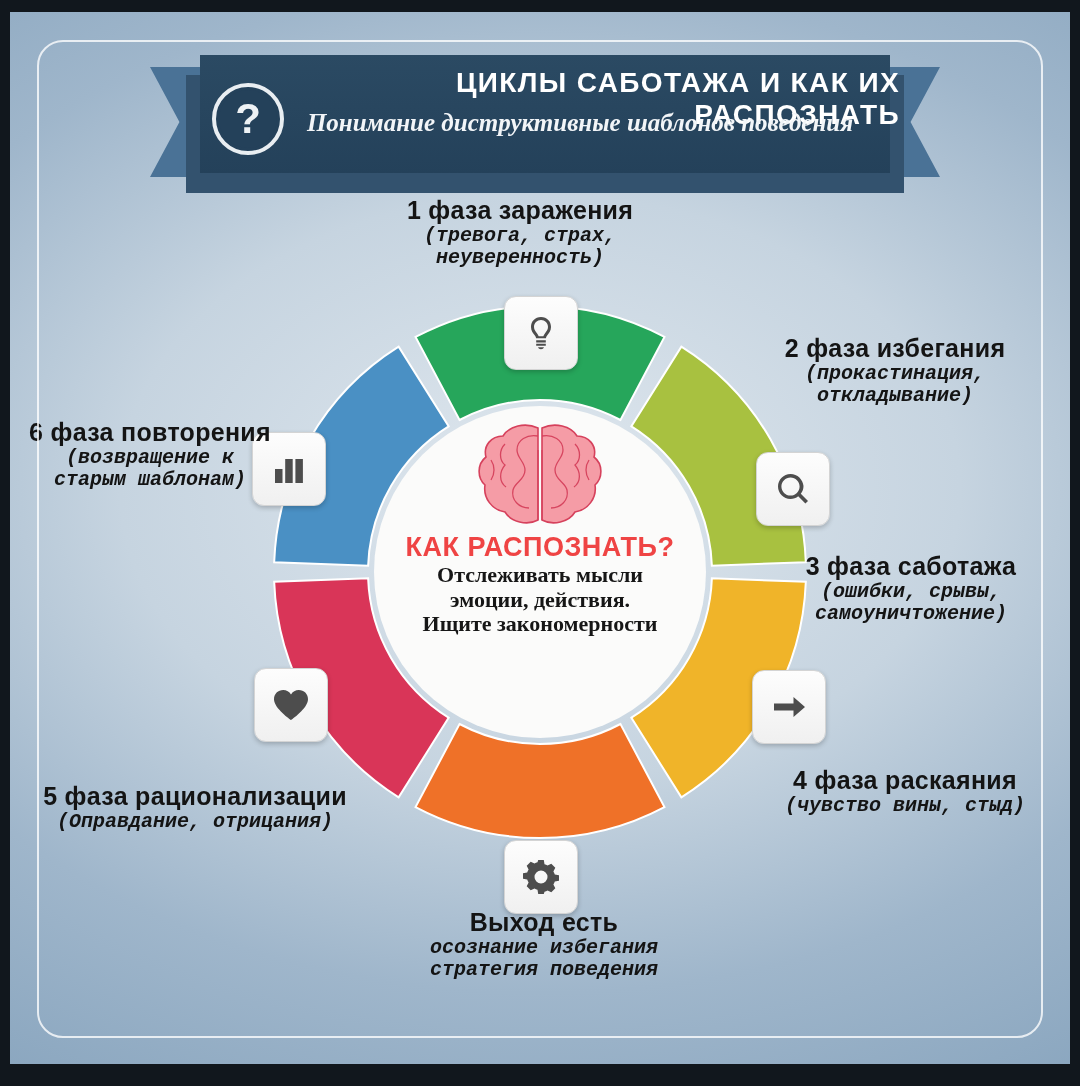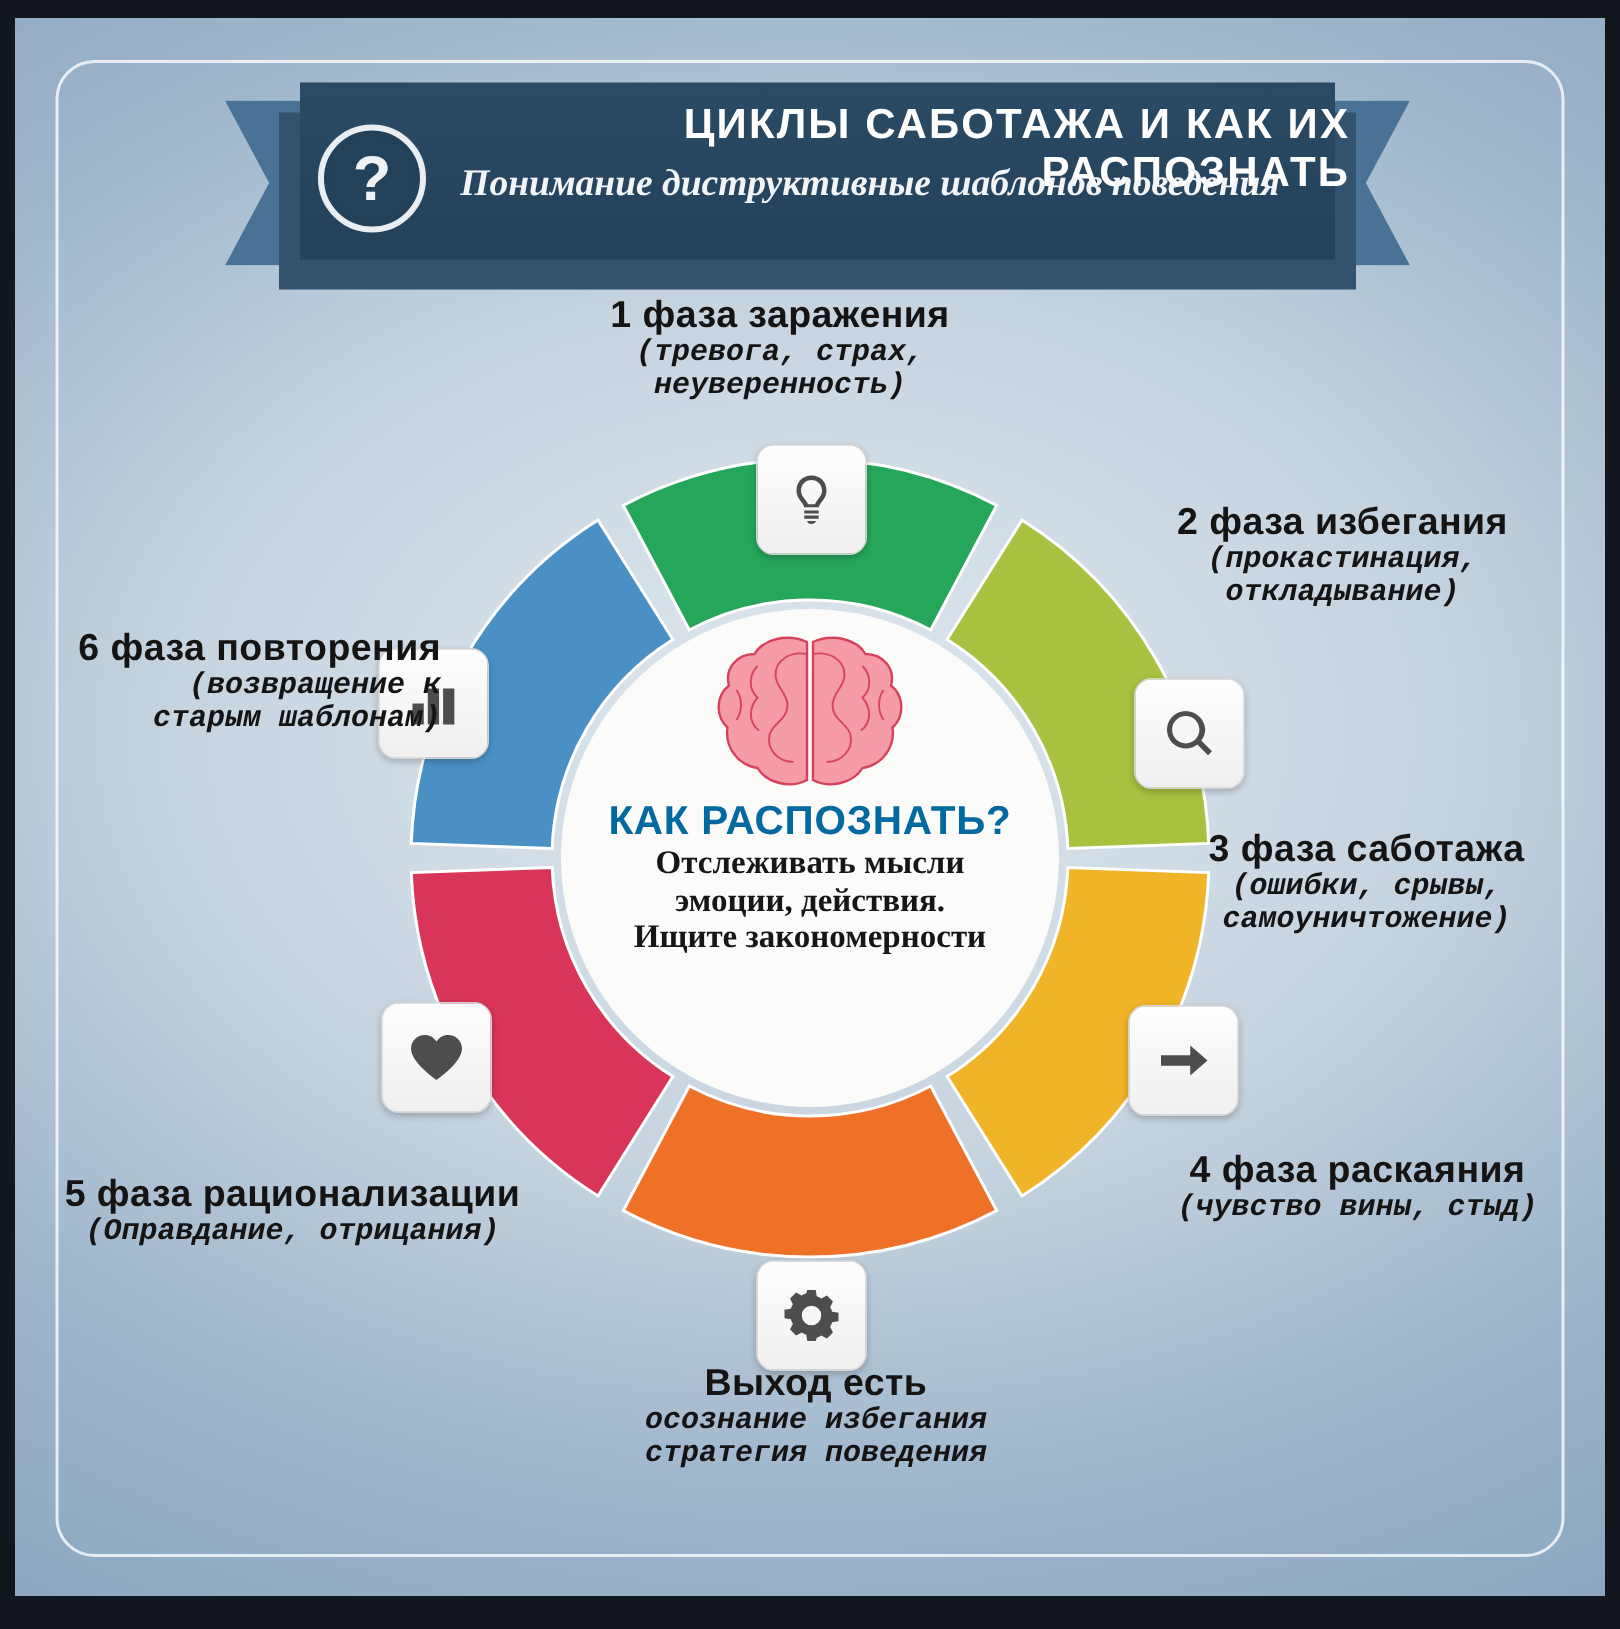--- a/index.html
+++ b/index.html
@@ -61,21 +61,21 @@
 
   
   #donut{position:absolute;left:268px;top:300px;width:544px;height:544px;z-index:10;}
   #hub{
     position:absolute;left:374px;top:406px;width:332px;height:332px;border-radius:50%;
     background:#fbfbfa;z-index:12;
     display:flex;flex-direction:column;align-items:center;
   }
   #brain{width:150px;height:110px;margin-top:14px;}
   #hub-title{
-    margin-top:2px;color:#0369a1;font-size:27px;font-weight:bold;
+    margin-top:2px;color:#ef4444;font-size:27px;font-weight:bold;
     letter-spacing:.5px;font-family:"Liberation Sans",sans-serif;text-transform:uppercase;
   }
   .hub-line{
     color:#161616;font-size:22px;line-height:1.12;
     font-family:"Liberation Serif",serif;font-weight:bold;text-align:center;
   }
 
   
   .tile{
     position:absolute;width:72px;height:72px;border-radius:12px;
@@ -213,21 +213,21 @@
   <div class="lbl ta-c" style="left:740px;top:766px;width:330px;">
     <div class="hd">4 фаза раскаяния</div>
     <div class="sb">(чувство вины, стыд)</div>
   </div>
 
   <div class="lbl ta-c" style="left:14px;top:782px;width:362px;">
     <div class="hd">5 фаза рационализации</div>
     <div class="sb">(Оправдание, отрицания)</div>
   </div>
 
-  <div class="lbl ta-c" style="left:6px;top:418px;width:288px;text-align:right;">
+  <div class="lbl ta-c" style="left:6px;top:418px;width:288px;">
     <div class="hd">6 фаза повторения</div>
     <div class="sb">(возвращение к</div>
     <div class="sb">старым шаблонам)</div>
   </div>
 
   <div class="lbl ta-c" style="left:390px;top:908px;width:308px;">
     <div class="hd">Выход есть</div>
     <div class="sb">осознание избегания</div>
     <div class="sb">стратегия поведения</div>
   </div>

